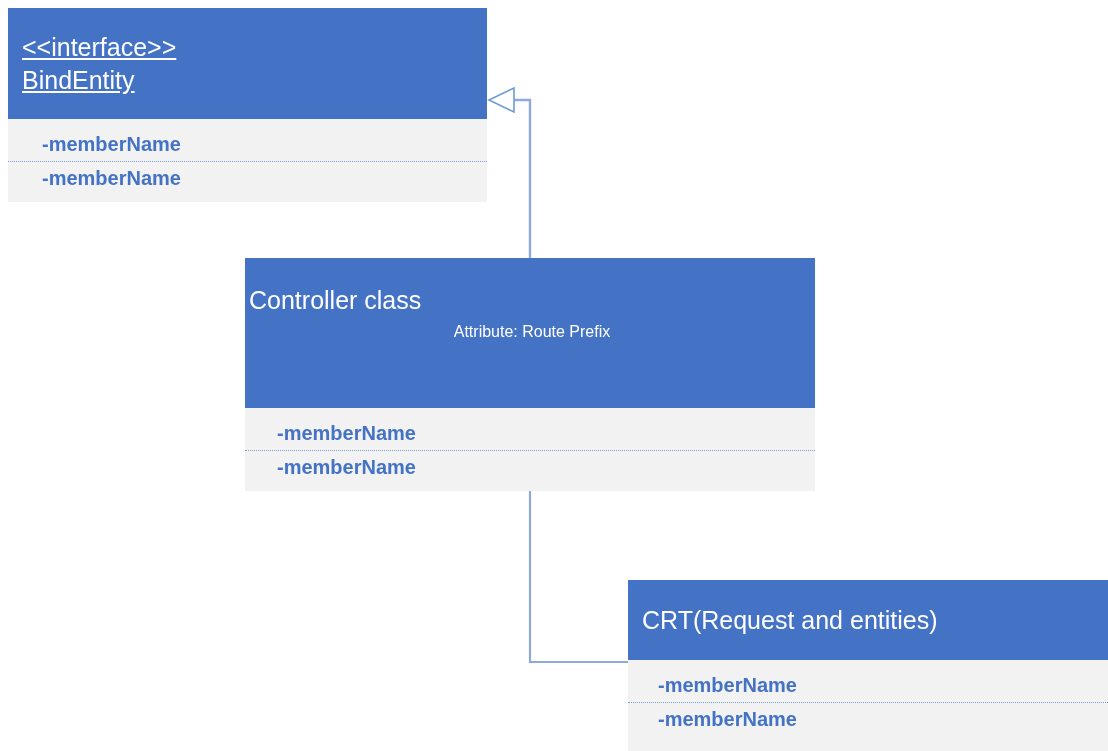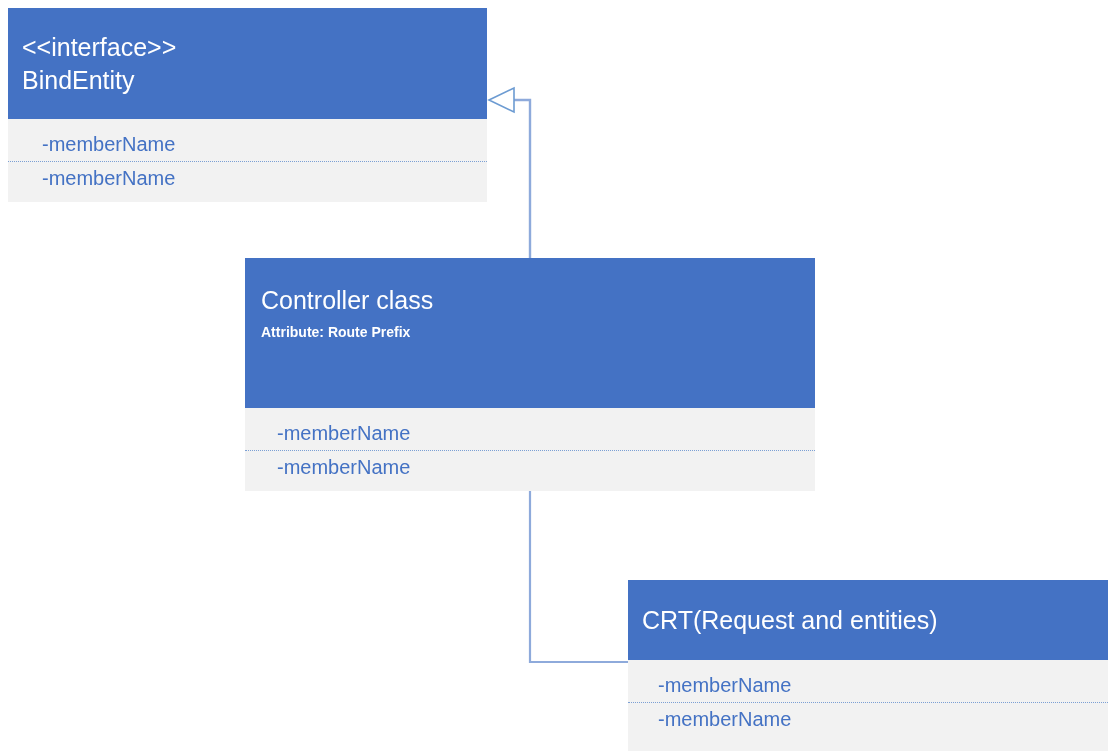--- a/index.html
+++ b/index.html
@@ -49,53 +49,55 @@
     font-weight: 400;
     white-space: nowrap;
   }
   .uml-stereotype {
     font-size: 25px;
     line-height: 33px;
     font-weight: 400;
     white-space: nowrap;
   }
   .uml-attr {
-    font-size: 14px;
+    font-size: 16px;
     line-height: 30px;
-    font-weight: 700;
+    font-weight: 400;
     white-space: nowrap;
+    text-align: center;
   }
   .uml-members {
     background: #F2F2F2;
     box-sizing: border-box;
     overflow: hidden;
+    font-weight: bold;
   }
   .uml-member {
     color: #4472C4;
     font-size: 20px;
     line-height: 22px;
     white-space: nowrap;
     box-sizing: border-box;
   }
   .member-sep {
     border-top: 1px dotted #7CA0D4;
     height: 0;
     font-size: 0;
     line-height: 0;
   }
 
   
   #box-icontroller        { left: 8px;  top: 8px;   width: 479px; }
-  #box-icontroller .uml-header  { height: 111px; padding: 23px 0 0 14px; }
+  #box-icontroller .uml-header  { height: 111px; padding: 23px 0 0 14px; text-decoration: underline; }
   #box-icontroller .uml-members { height: 83px; padding-top: 9px; }
   #box-icontroller .uml-member  { padding: 5px 0 6px 34px; }
 
   
   #box-controller        { left: 245px; top: 258px; width: 570px; }
-  #box-controller .uml-header  { height: 150px; padding: 26px 0 0 16px; }
+  #box-controller .uml-header  { height: 150px; padding: 26px 0 0 4px; }
   #box-controller .uml-members { height: 83px; padding-top: 9px; }
   #box-controller .uml-member  { padding: 5px 0 6px 32px; }
 
   
   #box-crt        { left: 628px; top: 580px; width: 490px; }
   #box-crt .uml-header  { height: 80px; padding: 24px 0 0 14px; }
   #box-crt .uml-members { height: 100px; padding-top: 9px; }
   #box-crt .uml-member  { padding: 5px 0 6px 30px; }
 </style>
 </head>

